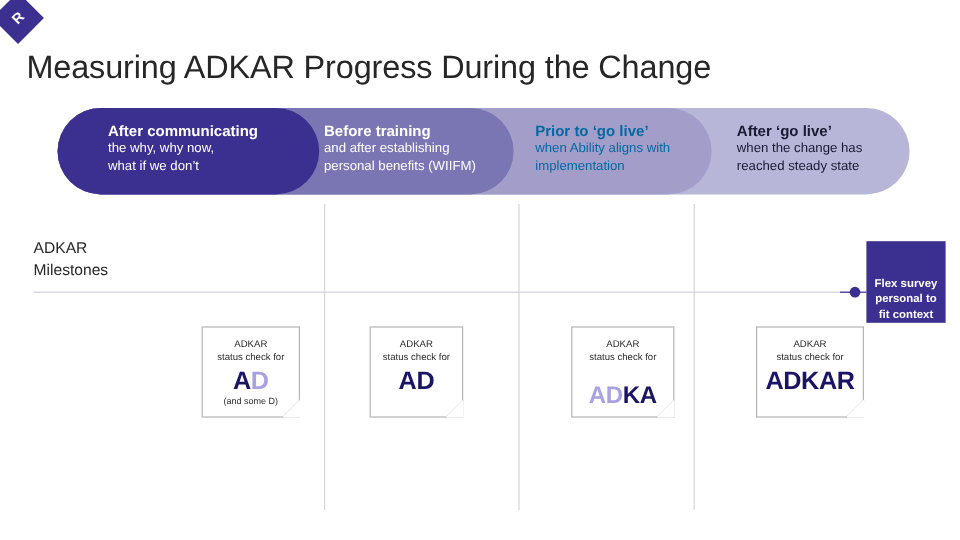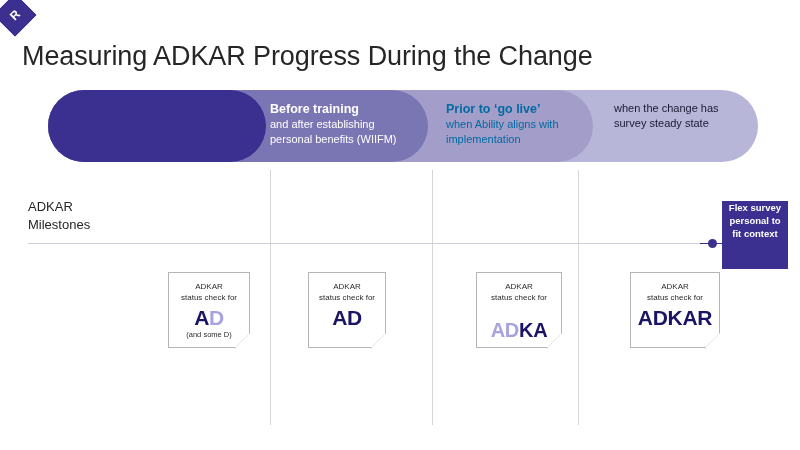--- a/index.html
+++ b/index.html
@@ -155,21 +155,21 @@
     left: 722px;
     top: 201px;
     width: 66px;
     height: 68px;
     background: #3b2f8f;
     color: #ffffff;
     font-size: 9.5px;
     font-weight: bold;
     line-height: 13px;
     display: flex;
-    align-items: flex-start;
+    align-items: flex-end;
     justify-content: center;
     text-align: center;
   }
 
   
   .note {
     position: absolute;
     top: 272px;
     width: 82px;
     height: 76px;
@@ -237,36 +237,42 @@
 <div id="slide">
 
   <div id="slide-title">Measuring ADKAR Progress During the Change</div>
 
   <div id="phase-banner">
     <div class="pill" id="pill-4"></div>
     <div class="pill" id="pill-3"></div>
     <div class="pill" id="pill-2"></div>
     <div class="pill" id="pill-1"></div>
 
+    <div class="phase-text" id="phase-text-1">
+      <div class="phase-title">After communicating</div>
+      <div class="phase-sub">the why, why now,</div>
+      <div class="phase-sub">what if we don’t</div>
+    </div>
 
     <div class="phase-text" id="phase-text-2">
       <div class="phase-title">Before training</div>
       <div class="phase-sub">and after establishing</div>
       <div class="phase-sub">personal benefits (WIIFM)</div>
     </div>
 
     <div class="phase-text" id="phase-text-3">
       <div class="phase-title">Prior to ‘go live’</div>
       <div class="phase-sub">when Ability aligns with</div>
       <div class="phase-sub">implementation</div>
     </div>
 
     <div class="phase-text" id="phase-text-4">
+      <div class="phase-title">After ‘go live’</div>
       <div class="phase-sub">when the change has</div>
-      <div class="phase-sub">survey steady state</div>
+      <div class="phase-sub">reached steady state</div>
     </div>
   </div>
 
   <div class="v-divider" id="v-div-1"></div>
   <div class="v-divider" id="v-div-2"></div>
   <div class="v-divider" id="v-div-3"></div>
   <div id="h-divider"></div>
 
   <div class="row-label" id="label-milestones">
     <div>ADKAR</div>

